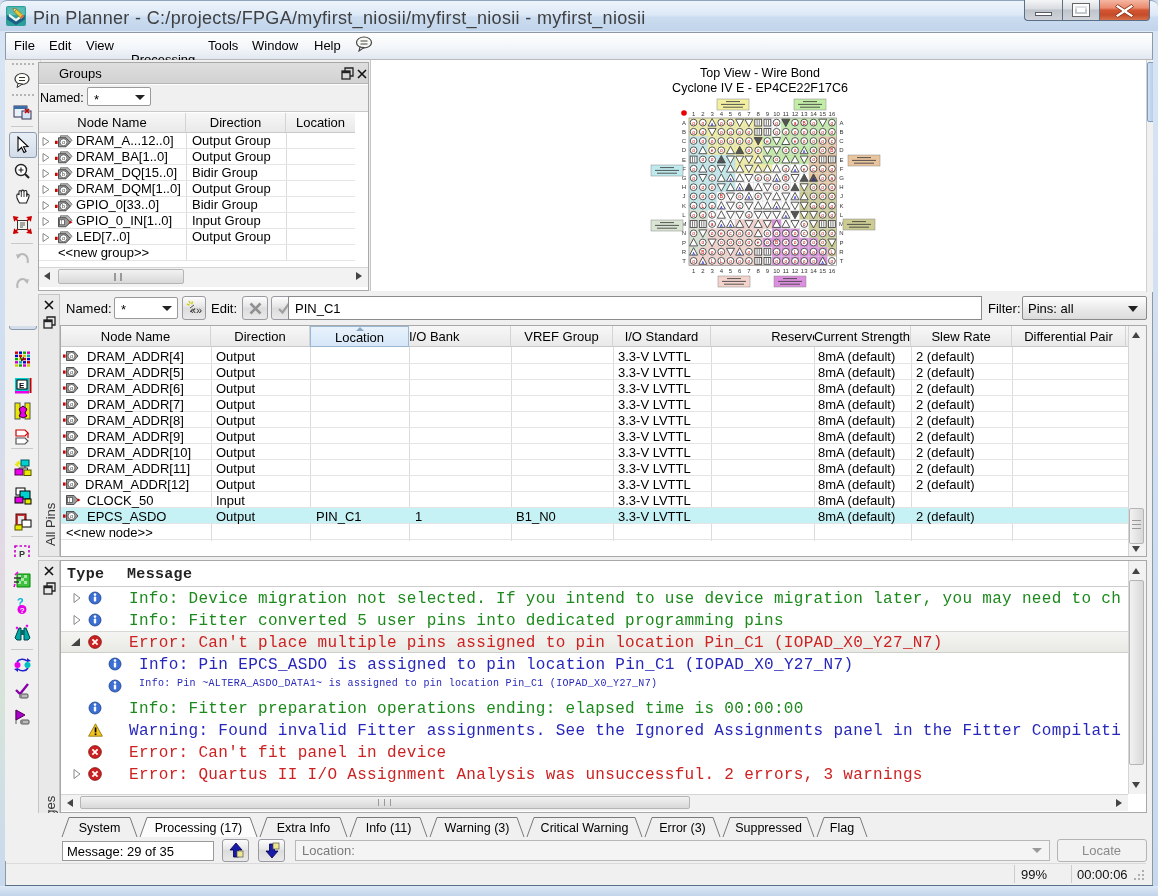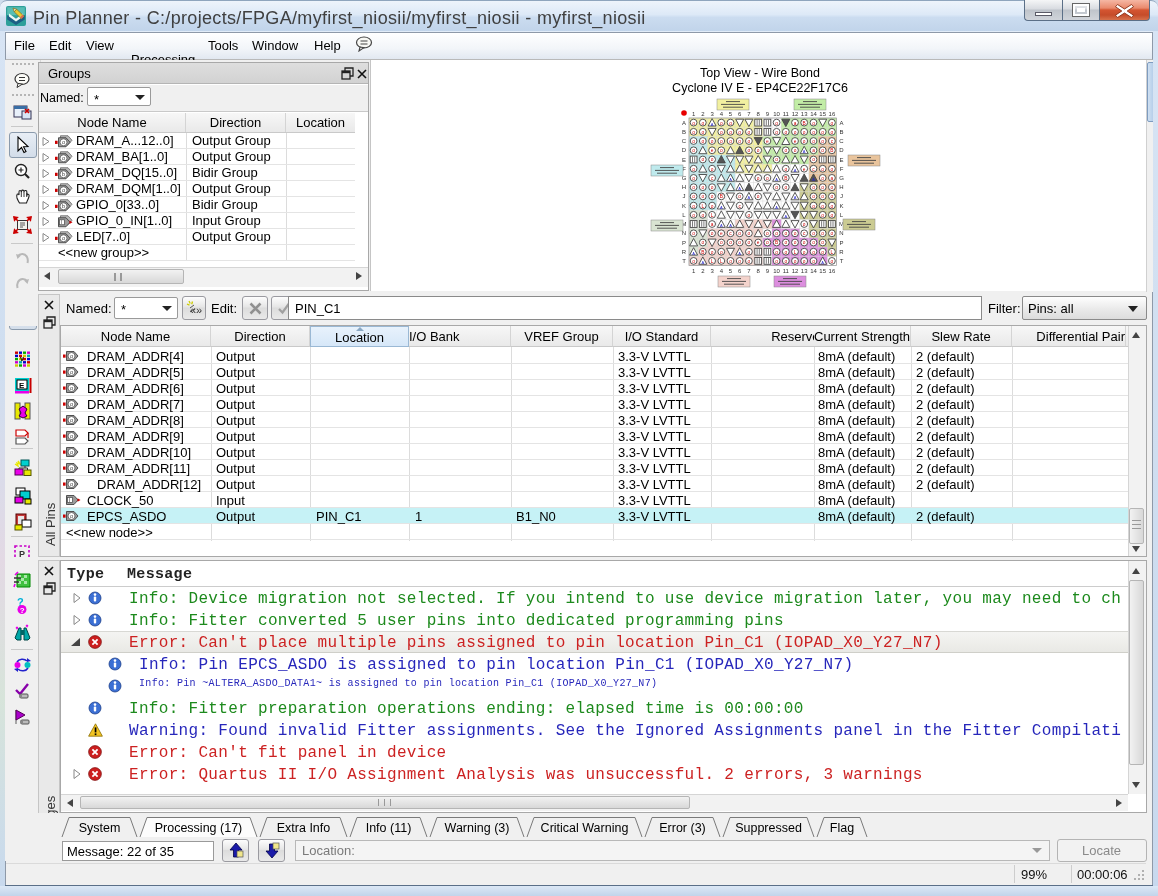--- a/index.html
+++ b/index.html
@@ -20,21 +20,21 @@
 .client{position:absolute;left:5px;top:60px;width:1148px;height:826px;background:#f0f0f0;border-left:1px solid #8e99a8;border-right:1px solid #8e99a8}
 .tb{position:absolute;left:0px;top:0px;width:36px;height:800px;background:#f0f0f0;border-right:1px solid #d9d9d9}
 .sep{position:absolute;left:6px;width:22px;height:1px;background:#c9c9c9}
 .handle{position:absolute;left:5px;width:24px;height:5px;
  background-image:radial-gradient(circle at 2px 2px,#b5b5b5 1px,transparent 1.3px);background-size:4px 4px}
 .tbtn{position:absolute;left:3px;width:28px;height:26px}
 .tbtn.sel{border:1px solid #8a9aac;border-radius:3px;background:linear-gradient(180deg,#e8eef5,#d3dde9)}
 .vstrip{position:absolute;background:#e9e9e9;border:1px solid #c5c5c5}
 .vlabel{position:absolute;transform:rotate(-90deg);transform-origin:0 0;font-size:13px;color:#333;white-space:nowrap}
 .panel{position:absolute;background:#fff;border:1px solid #a8a8a8}
-.phead{position:absolute;left:0;top:0;right:0;height:21px;background:linear-gradient(180deg,#dedede,#d2d2d2);border-bottom:1px solid #b5b5b5;color:#000;padding-left:9px;line-height:21px}
+.phead{position:absolute;left:0;top:0;right:0;height:21px;background:linear-gradient(180deg,#dedede,#d2d2d2);border-bottom:1px solid #b5b5b5;color:#000;padding-left:20px;line-height:21px}
 .thead{position:absolute;background:linear-gradient(180deg,#f7f7f7,#e9e9e9);border-bottom:1px solid #c9c9c9;color:#000;text-align:center}
 .thcell{position:absolute;top:0;height:100%;border-right:1px solid #d4d4d4;line-height:20px;overflow:hidden;white-space:nowrap}
 .gline-v{position:absolute;width:1px;background:#dcdcdc}
 .gline-h{position:absolute;height:1px;background:#e4e4e4}
 .cell{position:absolute;white-space:nowrap;overflow:hidden;line-height:16px;color:#000}
 .combo{position:absolute;background:#fff;border:1px solid #9a9a9a;border-radius:2px}
 .combo .arr{position:absolute;right:5px;top:50%;margin-top:-2px;width:0;height:0;border-left:5px solid transparent;border-right:5px solid transparent;border-top:5px solid #222}
 .btn3{position:absolute;border:1px solid #9a9aa0;border-radius:3px;background:linear-gradient(180deg,#fdfdfd,#e6e6e6 45%,#dcdcdc 50%,#e9e9e9)}
 .thumb-h{position:absolute;top:1px;bottom:1px;background:linear-gradient(180deg,#f2f2f2,#d8d8d8);border:1px solid #b5b5b5;border-radius:2px}
 .thumb-v{position:absolute;left:1px;right:1px;background:linear-gradient(90deg,#f2f2f2,#d8d8d8);border:1px solid #b5b5b5;border-radius:2px}
@@ -1172,21 +1172,21 @@
 <div class="thead" style="left:61px;top:326px;width:1067px;height:21px"></div>
 <div class="ab" style="left:61px;top:326px;width:150px;height:21px;line-height:21px;text-align:center;border-right:1px solid #d4d4d4;overflow:hidden;white-space:nowrap;background:linear-gradient(180deg,#f7f7f7,#e9e9e9);border-bottom:1px solid #c9c9c9">Node Name</div>
 <div class="ab" style="left:211px;top:326px;width:99px;height:21px;line-height:21px;text-align:center;border-right:1px solid #d4d4d4;overflow:hidden;white-space:nowrap;background:linear-gradient(180deg,#f7f7f7,#e9e9e9);border-bottom:1px solid #c9c9c9">Direction</div>
 <div class="ab" style="left:310px;top:326px;width:99px;height:21px;line-height:21px;text-align:center;border-right:1px solid #d4d4d4;overflow:hidden;white-space:nowrap;background:linear-gradient(180deg,#e8f2fc,#d6e7f8);border:1px solid #9ab8d4">Location<span class="ab" style="left:50%;top:0px;margin-left:-4px;width:0;height:0;border-left:4px solid transparent;border-right:4px solid transparent;border-bottom:4px solid #8aa8c4"></span></div>
 <div class="ab" style="left:409px;top:326px;width:102px;height:21px;line-height:21px;text-align:left;border-right:1px solid #d4d4d4;overflow:hidden;white-space:nowrap;background:linear-gradient(180deg,#f7f7f7,#e9e9e9);border-bottom:1px solid #c9c9c9">I/O Bank</div>
 <div class="ab" style="left:511px;top:326px;width:102px;height:21px;line-height:21px;text-align:center;border-right:1px solid #d4d4d4;overflow:hidden;white-space:nowrap;background:linear-gradient(180deg,#f7f7f7,#e9e9e9);border-bottom:1px solid #c9c9c9">VREF Group</div>
 <div class="ab" style="left:613px;top:326px;width:98px;height:21px;line-height:21px;text-align:center;border-right:1px solid #d4d4d4;overflow:hidden;white-space:nowrap;background:linear-gradient(180deg,#f7f7f7,#e9e9e9);border-bottom:1px solid #c9c9c9">I/O Standard</div>
 <div class="ab" style="left:748px;top:326px;width:103px;height:21px;line-height:21px;text-align:center;border-right:1px solid #d4d4d4;overflow:hidden;white-space:nowrap;background:linear-gradient(180deg,#f7f7f7,#e9e9e9);border-bottom:1px solid #c9c9c9">Reserved</div>
 <div class="ab" style="left:814px;top:326px;width:97px;height:21px;line-height:21px;text-align:center;border-right:1px solid #d4d4d4;overflow:hidden;white-space:nowrap;background:linear-gradient(180deg,#f7f7f7,#e9e9e9);border-bottom:1px solid #c9c9c9">Current Strength</div>
 <div class="ab" style="left:911px;top:326px;width:101px;height:21px;line-height:21px;text-align:center;border-right:1px solid #d4d4d4;overflow:hidden;white-space:nowrap;background:linear-gradient(180deg,#f7f7f7,#e9e9e9);border-bottom:1px solid #c9c9c9">Slew Rate</div>
-<div class="ab" style="left:1012px;top:326px;width:114px;height:21px;line-height:21px;text-align:right;border-right:1px solid #d4d4d4;overflow:hidden;white-space:nowrap;background:linear-gradient(180deg,#f7f7f7,#e9e9e9);border-bottom:1px solid #c9c9c9">Differential Pair</div>
+<div class="ab" style="left:1012px;top:326px;width:114px;height:21px;line-height:21px;text-align:center;border-right:1px solid #d4d4d4;overflow:hidden;white-space:nowrap;background:linear-gradient(180deg,#f7f7f7,#e9e9e9);border-bottom:1px solid #c9c9c9">Differential Pair</div>
 <div class="gline-v" style="left:211px;top:347px;height:194px"></div>
 <div class="gline-v" style="left:310px;top:347px;height:194px"></div>
 <div class="gline-v" style="left:409px;top:347px;height:194px"></div>
 <div class="gline-v" style="left:511px;top:347px;height:194px"></div>
 <div class="gline-v" style="left:613px;top:347px;height:194px"></div>
 <div class="gline-v" style="left:711px;top:347px;height:194px"></div>
 <div class="gline-v" style="left:814px;top:347px;height:194px"></div>
 <div class="gline-v" style="left:911px;top:347px;height:194px"></div>
 <div class="gline-v" style="left:1012px;top:347px;height:194px"></div>
 <div class="gline-h" style="left:61px;top:363px;width:1067px"></div>
@@ -1285,21 +1285,21 @@
 <div class="cell" style="left:618px;top:461px;width:95px">3.3-V LVTTL</div>
 <div class="cell" style="left:818px;top:461px;width:95px">8mA (default)</div>
 <div class="cell" style="left:916px;top:461px;width:95px">2 (default)</div>
 <div class="gline-h" style="left:61px;top:491px;width:1067px"></div>
 <svg class="ab" style="left:63px;top:478px" width="18" height="12" viewBox="0 0 18 11">
     <path d="M3.5 1 L11 1 L15 5.5 L11 10 L3.5 10 Z" fill="#9a9a9a" stroke="#444" stroke-width="0.9"></path>
     <rect x="0" y="4" width="2.6" height="3.2" fill="#cc0000"></rect>
     <circle cx="8.5" cy="5.5" r="3.5" fill="#fff" stroke="#555" stroke-width="0.8"></circle>
     <text x="7" y="7.6" font-size="5.5" fill="#333" font-family="Liberation Sans">o</text>
   </svg>
-<div class="cell" style="left:97px;top:477px;width:122px">DRAM_ADDR[12]</div>
+<div class="cell" style="left:85px;top:477px;width:122px">DRAM_ADDR[12]</div>
 <div class="cell" style="left:216px;top:477px;width:95px">Output</div>
 <div class="cell" style="left:618px;top:477px;width:95px">3.3-V LVTTL</div>
 <div class="cell" style="left:818px;top:477px;width:95px">8mA (default)</div>
 <div class="cell" style="left:916px;top:477px;width:95px">2 (default)</div>
 <div class="gline-h" style="left:61px;top:507px;width:1067px"></div>
 <svg class="ab" style="left:63px;top:494px" width="18" height="12" viewBox="0 0 18 11">
     <path d="M3.5 1 L11 1 L15 5.5 L11 10 L3.5 10 Z" fill="#9a9a9a" stroke="#444" stroke-width="0.9"></path>
     <path d="M14.5 3.8 L17.5 5.5 L14.5 7.2 Z" fill="#cc0000"></path>
     <rect x="4.5" y="3" width="5" height="5" fill="#fff" stroke="#555" stroke-width="0.8"></rect>
     <text x="5.8" y="7.4" font-size="4.8" fill="#333" font-family="Liberation Sans">I</text>
@@ -1444,21 +1444,21 @@
     <text x="524.5" y="16" font-size="12.5" text-anchor="middle" fill="#000" font-family="Liberation Sans">Critical Warning</text>
     <path d="M585 21 L592 1.5 L653 1.5 L660 21" fill="#f0f0f0" stroke="#7a7a7a" stroke-width="1"></path>
     <text x="622.5" y="16" font-size="12.5" text-anchor="middle" fill="#000" font-family="Liberation Sans">Error (3)</text>
     <path d="M663 21 L670 1.5 L747 1.5 L754 21" fill="#f0f0f0" stroke="#7a7a7a" stroke-width="1"></path>
     <text x="708.5" y="16" font-size="12.5" text-anchor="middle" fill="#000" font-family="Liberation Sans">Suppressed</text>
     <path d="M757 21 L764 1.5 L800 1.5 L807 21" fill="#f0f0f0" stroke="#7a7a7a" stroke-width="1"></path>
     <text x="782.0" y="16" font-size="12.5" text-anchor="middle" fill="#000" font-family="Liberation Sans">Flag</text>
   </svg>
 <div class="ab" style="left:6px;top:837px;width:1140px;height:26px;background:#f0f0f0"></div>
 <div class="ab" style="left:62px;top:841px;width:152px;height:20px;background:#fff;border:1px solid #9a9a9a"></div>
-<div class="ab" style="left:67px;top:844px;font-size:13px">Message: 22 of 35</div>
+<div class="ab" style="left:67px;top:844px;font-size:13px">Message: 29 of 35</div>
 <div class="btn3" style="left:222px;top:839px;width:27px;height:23px"></div>
 <svg class="ab" style="left:228px;top:842px" width="16" height="17" viewBox="0 0 16 17">
     <path d="M8 1 L14 8 L10.5 8 L10.5 15 L5.5 15 L5.5 8 L2 8 Z" fill="#1a1aa8" stroke="#000048" stroke-width="0.8"></path>
     <rect x="9" y="9" width="6" height="6" fill="#f0e68c" stroke="#555" stroke-width="0.7"></rect>
   </svg>
 <div class="btn3" style="left:258px;top:839px;width:27px;height:23px"></div>
 <svg class="ab" style="left:264px;top:842px" width="16" height="17" viewBox="0 0 16 17">
     <path d="M8 16 L14 9 L10.5 9 L10.5 2 L5.5 2 L5.5 9 L2 9 Z" fill="#1a1aa8" stroke="#000048" stroke-width="0.8"></path>
     <rect x="9" y="1" width="6" height="6" fill="#f0e68c" stroke="#555" stroke-width="0.7"></rect>
   </svg>

